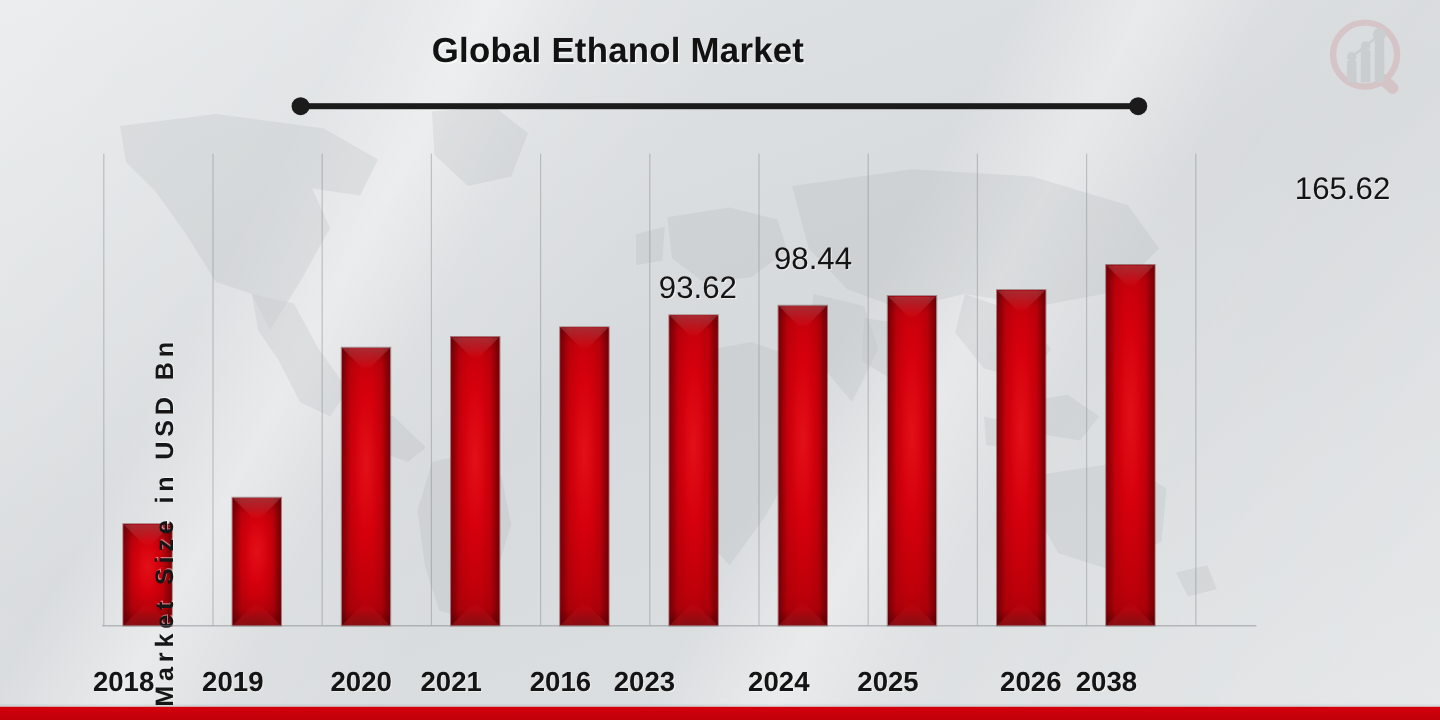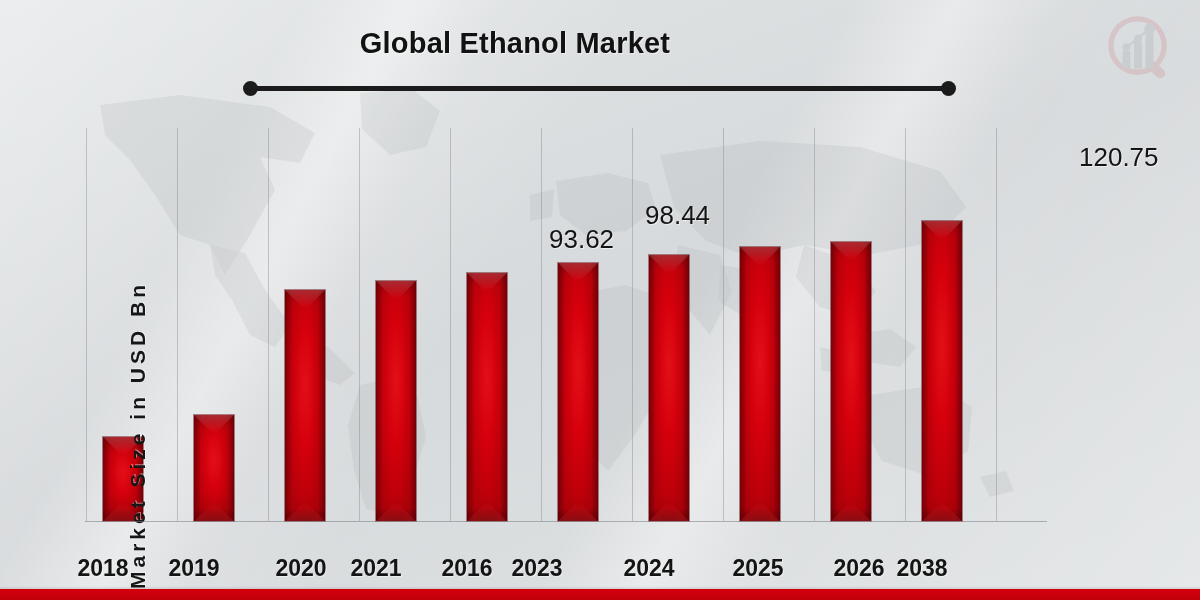--- a/index.html
+++ b/index.html
@@ -350,29 +350,29 @@
       <div class="bevel-bottom"></div>
     </div>
 
     <div class="y-axis-title">Market Size in USD Bn</div>
   </div>
 
   <div class="baseline"></div>
 
   <div class="value-label" style="left:549px;top:224px">93.62</div>
   <div class="value-label" style="left:645px;top:200px">98.44</div>
-  <div class="value-label" style="left:1079px;top:142px">120.75</div>
+  <div class="value-label" style="left:1079px;top:142px">165.62</div>
 
   <div class="x-label" style="left:58px">2018</div>
   <div class="x-label" style="left:149px">2019</div>
   <div class="x-label" style="left:256px">2020</div>
   <div class="x-label" style="left:331px">2021</div>
   <div class="x-label" style="left:422px">2016</div>
   <div class="x-label" style="left:492px">2023</div>
   <div class="x-label" style="left:604px">2024</div>
-  <div class="x-label" style="left:713px">2025</div>
+  <div class="x-label" style="left:695px">2025</div>
   <div class="x-label" style="left:814px">2026</div>
   <div class="x-label" style="left:877px">2038</div>
 
   <div class="bottom-strip-shadow"></div>
   <div class="bottom-strip"></div>
 
 </div>
 
 </body></html>

